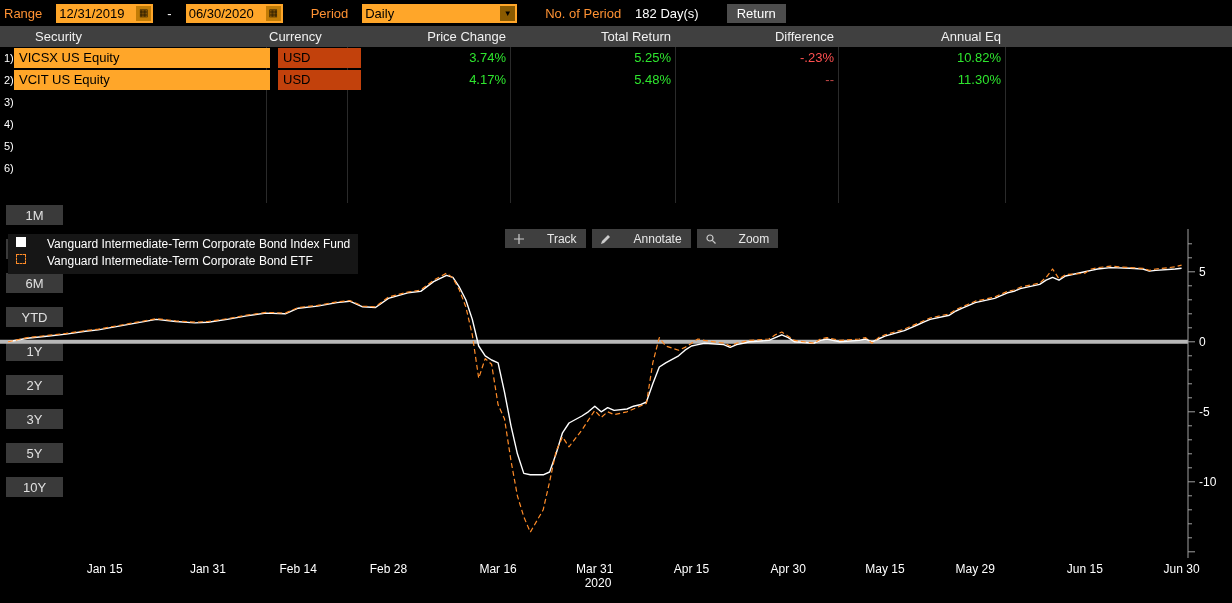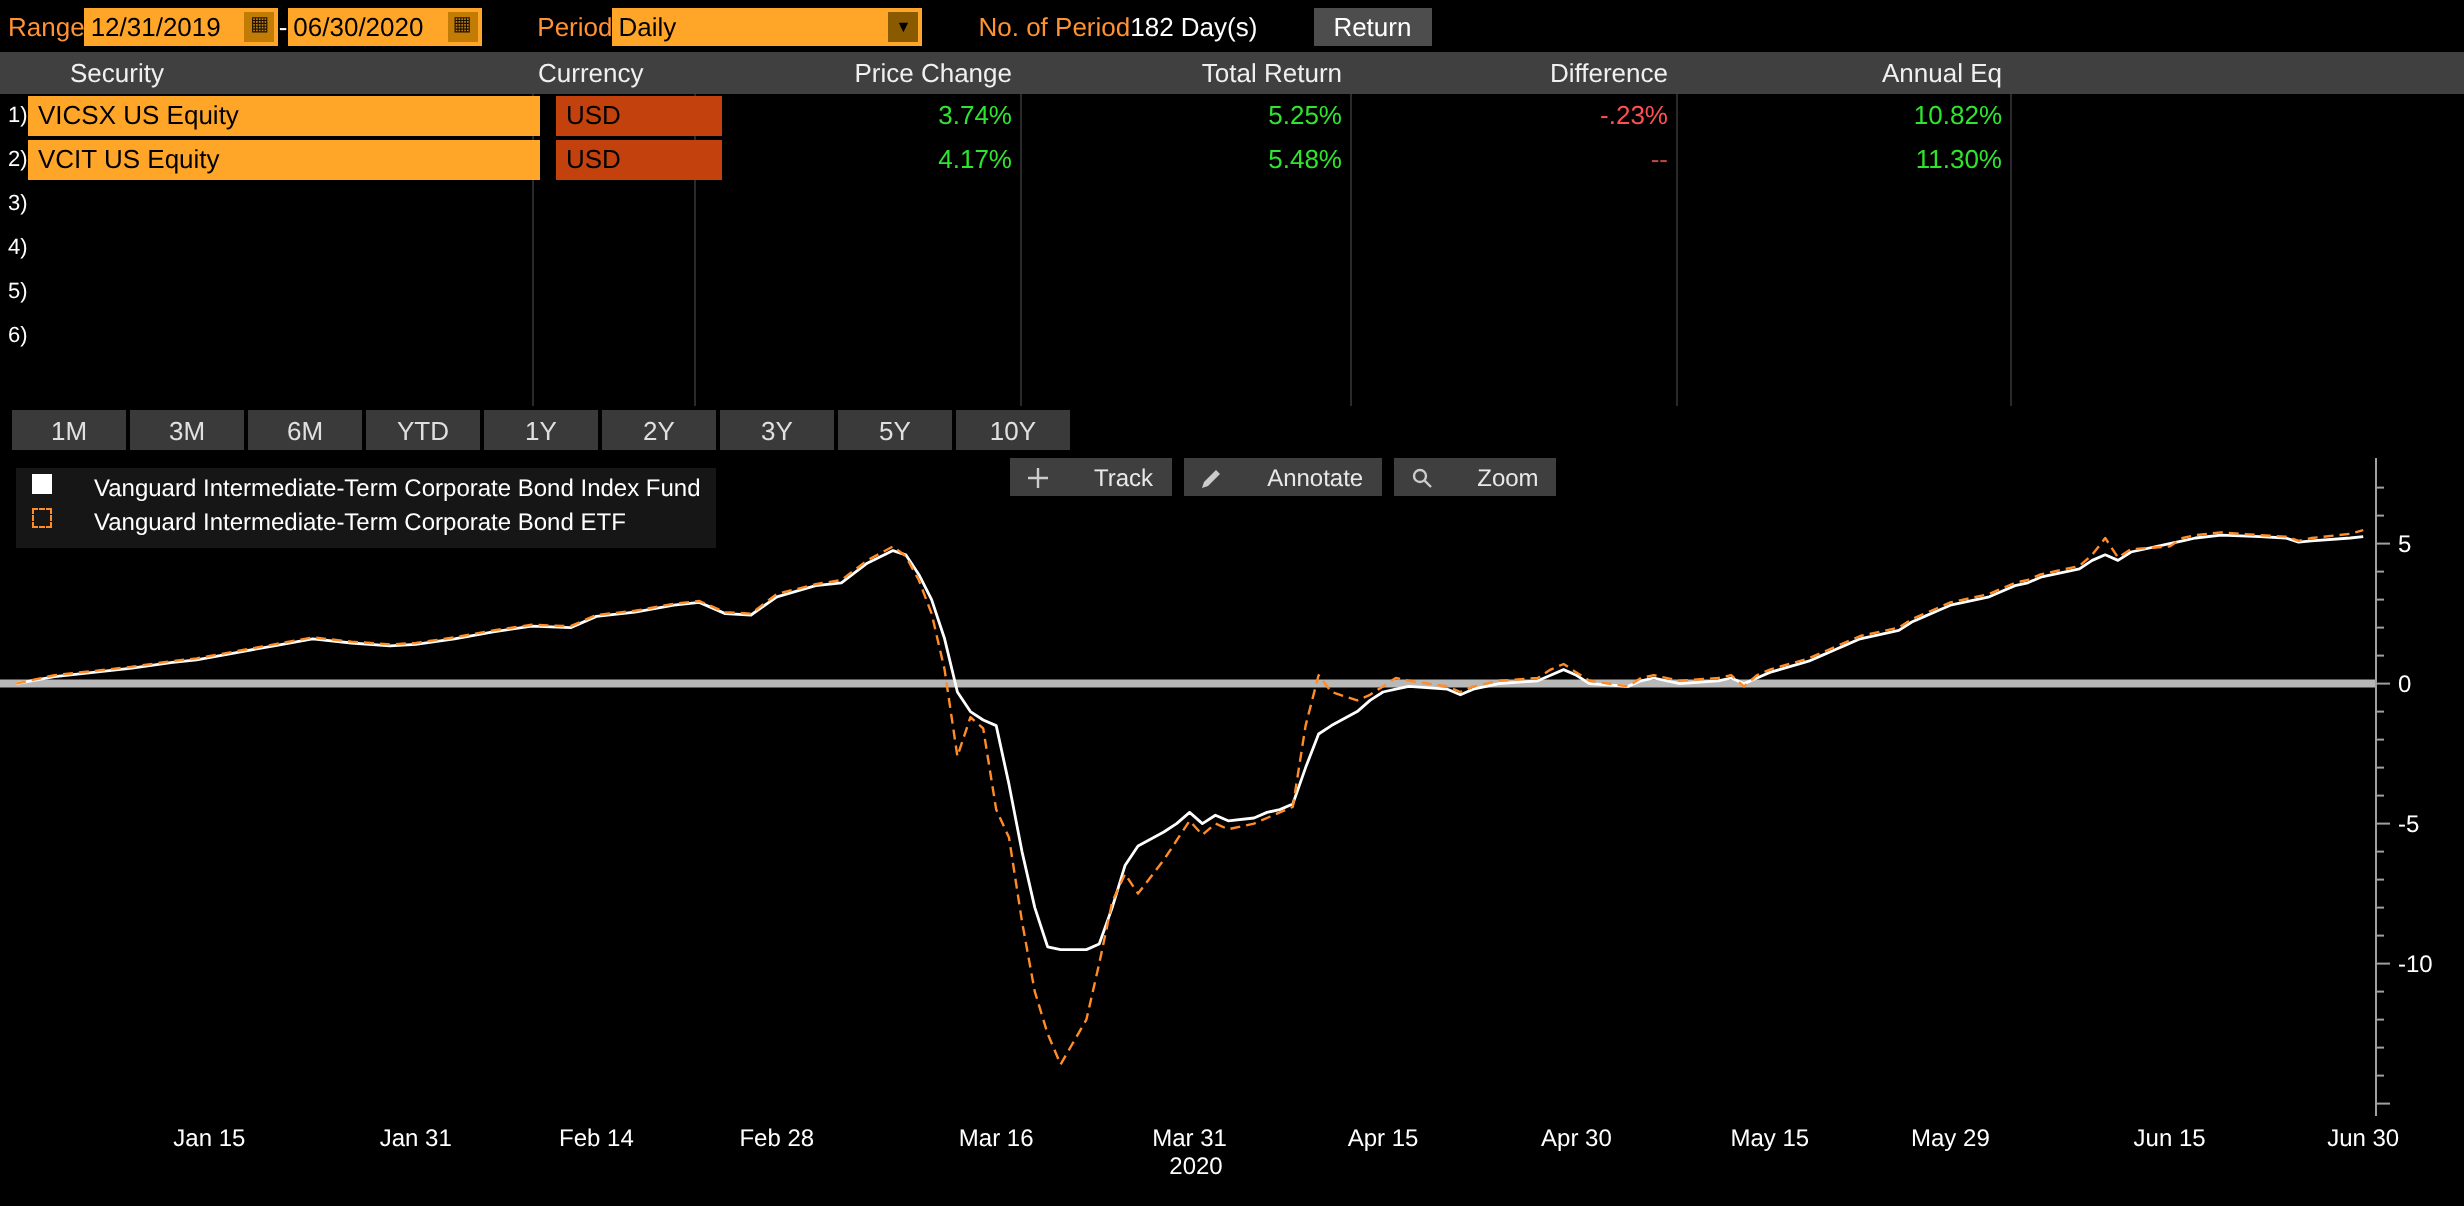--- a/index.html
+++ b/index.html
@@ -14,39 +14,39 @@
   .field{background:#ffa629;color:#000;display:inline-flex;align-items:center;height:19px;}
   .field input{background:transparent;border:none;outline:none;font:inherit;font-size:13px;color:#000;
                width:76px;padding:0 1px 0 3px;}
   .cal{width:15px;height:15px;margin-right:2px;background:#c27c06;color:#1a1100;font-size:10px;
        display:flex;align-items:center;justify-content:center;line-height:1;}
   .dropdown{width:152px;justify-content:space-between;padding-left:3px;}
   .ddarrow{width:15px;height:15px;margin-right:2px;background:#8a5a00;color:#000;font-size:8px;
            display:flex;align-items:center;justify-content:center;}
   .btn-gray{background:#4d4d4d;color:#fff;border:none;font-family:inherit;font-size:13px;
             padding:2px 10px;cursor:pointer;}
-  .ml6{margin-left:0}.ml16{margin-left:28px}.ml28{margin-left:28px}
+  .ml6{margin-left:14px}.ml16{margin-left:28px}.ml28{margin-left:28px}
 
   
   .grid-table{position:absolute;top:26px;left:0;width:1232px;height:177px;}
   .thead{position:absolute;top:0;left:0;width:100%;height:21px;background:#404040;z-index:1;}
   .thead span{position:absolute;top:0;line-height:21px;font-size:13px;color:#f0f0f0;}
   .vline{position:absolute;top:0;width:1px;height:177px;background:#2a2a2a;z-index:2;}
   .trow{position:absolute;left:0;width:100%;height:20px;font-size:13px;z-index:3;}
   .trow span{position:absolute;top:0;line-height:20px;}
   .rownum{left:4px;color:#fff;font-size:11px;}
   .cell-sec{left:14px;width:251px;background:#ffa629;color:#000;padding-left:5px;}
   .cell-cur{left:278px;width:78px;background:#c2410c;color:#000;padding-left:5px;}
   .val{text-align:right;}
   .pc{right:726px}.trt{right:561px}.diff{right:398px}.ae{right:231px}
   .h-sec{left:35px}.h-cur{left:269px}
   .green{color:#2ee52e}.red{color:#ff5050}.dimred{color:#c24848}
 
   
-  .tabs{position:absolute;top:205px;left:6px;display:flex;gap:2px;}
+  .tabs{position:absolute;top:205px;left:6px;display:flex;gap:14px;flex-direction:column;}
   .tab{background:#3a3a3a;color:#e0e0e0;border:none;font-family:inherit;font-size:13px;
        width:57px;height:20px;padding:0;cursor:pointer;}
 
   
   .chart{position:absolute;top:226px;left:0;width:1232px;height:377px;}
   .chart svg text{font-family:"Liberation Sans",sans-serif;}
   .legend{position:absolute;top:8px;left:8px;background:#161616;padding:3px 8px;z-index:4;}
   .leg-item{display:flex;gap:21px;font-size:12px;color:#fff;height:17px;}
   .swatch{width:10px;height:10px;display:inline-block;}
   .swatch.solid{background:#fff;}

